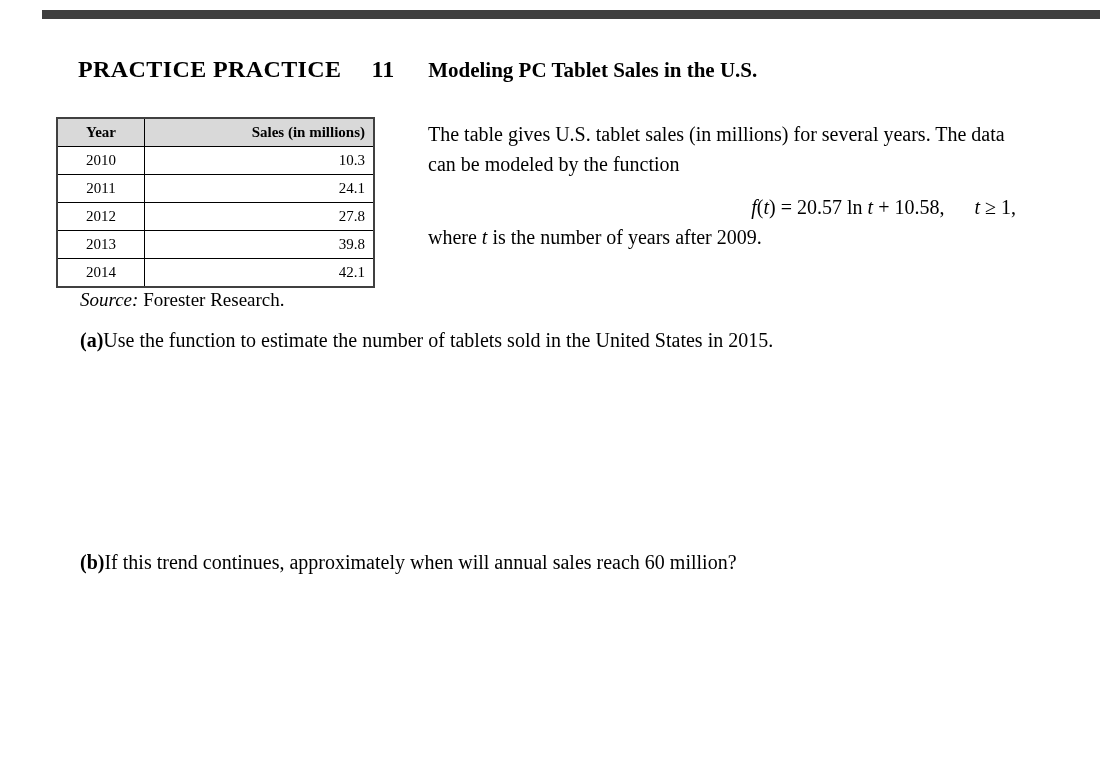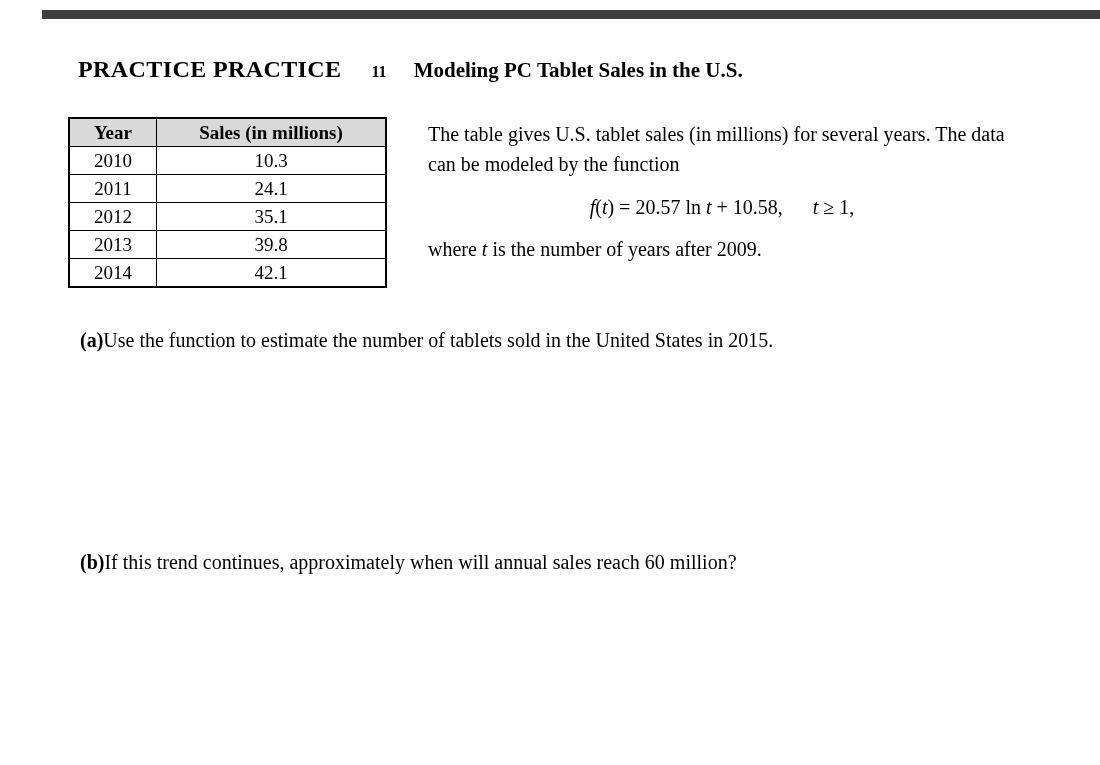--- a/index.html
+++ b/index.html
@@ -29,80 +29,81 @@
     left: 78px;
     top: 56px;
     white-space: nowrap;
   }
   .title-main {
     font-size: 24px;
     font-weight: bold;
     letter-spacing: 0.4px;
   }
   .title-number {
-    font-size: 16px;
+    font-size: 24px;
     font-weight: bold;
     margin-left: 26px;
   }
   .title-sub {
     font-size: 21px;
     font-weight: bold;
-    margin-left: 23px;
+    margin-left: 30px;
   }
   table.data-table {
     position: absolute;
-    left: 68px;
+    left: 56px;
     top: 117px;
     border-collapse: collapse;
-    font-size: 19px;
-    border: 2px solid #000000;
+    font-size: 15px;
+    border: 2px solid #404040;
   }
   table.data-table th,
   table.data-table td {
     border: 1px solid #000;
     padding: 1px 8px;
     height: 25px;
     text-align: center;
   }
   table.data-table th {
     background: #d9d9d9;
     font-weight: bold;
   }
   table.data-table th.col-year,
   table.data-table td.col-year {
     width: 70px;
   }
   table.data-table th.col-sales,
   table.data-table td.col-sales {
     width: 212px;
+    text-align: right;
   }
   .source-line {
     position: absolute;
     left: 80px;
     top: 289px;
     font-size: 19px;
   }
   .it { font-style: italic; }
   .desc-block {
     position: absolute;
     left: 428px;
     top: 119px;
     width: 588px;
     font-size: 20px;
     line-height: 30px;
   }
   .desc-intro { margin: 0; }
   .formula-line {
     margin-top: 13px;
-    text-align: center;
+    text-align: right;
     font-size: 20px;
   }
   .formula-cond { margin-left: 30px; }
   .where-line {
-    margin-top: 12px;
+    margin-top: 0;
     font-size: 20px;
   }
   .part {
     position: absolute;
     left: 80px;
     font-size: 20px;
   }
   .part-a { top: 329px; }
   .part-b { top: 551px; }
   .part-label { font-weight: bold; }
@@ -132,33 +133,36 @@
       <tr>
         <td class="col-year">2010</td>
         <td class="col-sales">10.3</td>
       </tr>
       <tr>
         <td class="col-year">2011</td>
         <td class="col-sales">24.1</td>
       </tr>
       <tr>
         <td class="col-year">2012</td>
-        <td class="col-sales">35.1</td>
+        <td class="col-sales">27.8</td>
       </tr>
       <tr>
         <td class="col-year">2013</td>
         <td class="col-sales">39.8</td>
       </tr>
       <tr>
         <td class="col-year">2014</td>
         <td class="col-sales">42.1</td>
       </tr>
     </tbody>
   </table>
 
+  <div class="source-line">
+    <span class="it">Source:</span><span> Forester Research.</span>
+  </div>
 
   <div class="desc-block">
     <p class="desc-intro">The table gives U.S. tablet sales (in millions) for several years. The data can be modeled by the function</p>
     <div class="formula-line">
       <span class="it">f</span><span>(</span><span class="it">t</span><span>)</span><span> = 20.57 ln </span><span class="it">t</span><span> + 10.58,</span><span class="it formula-cond">t</span><span> ≥ 1,</span>
     </div>
     <div class="where-line">
       <span>where </span><span class="it">t</span><span> is the number of years after 2009.</span>
     </div>
   </div>

